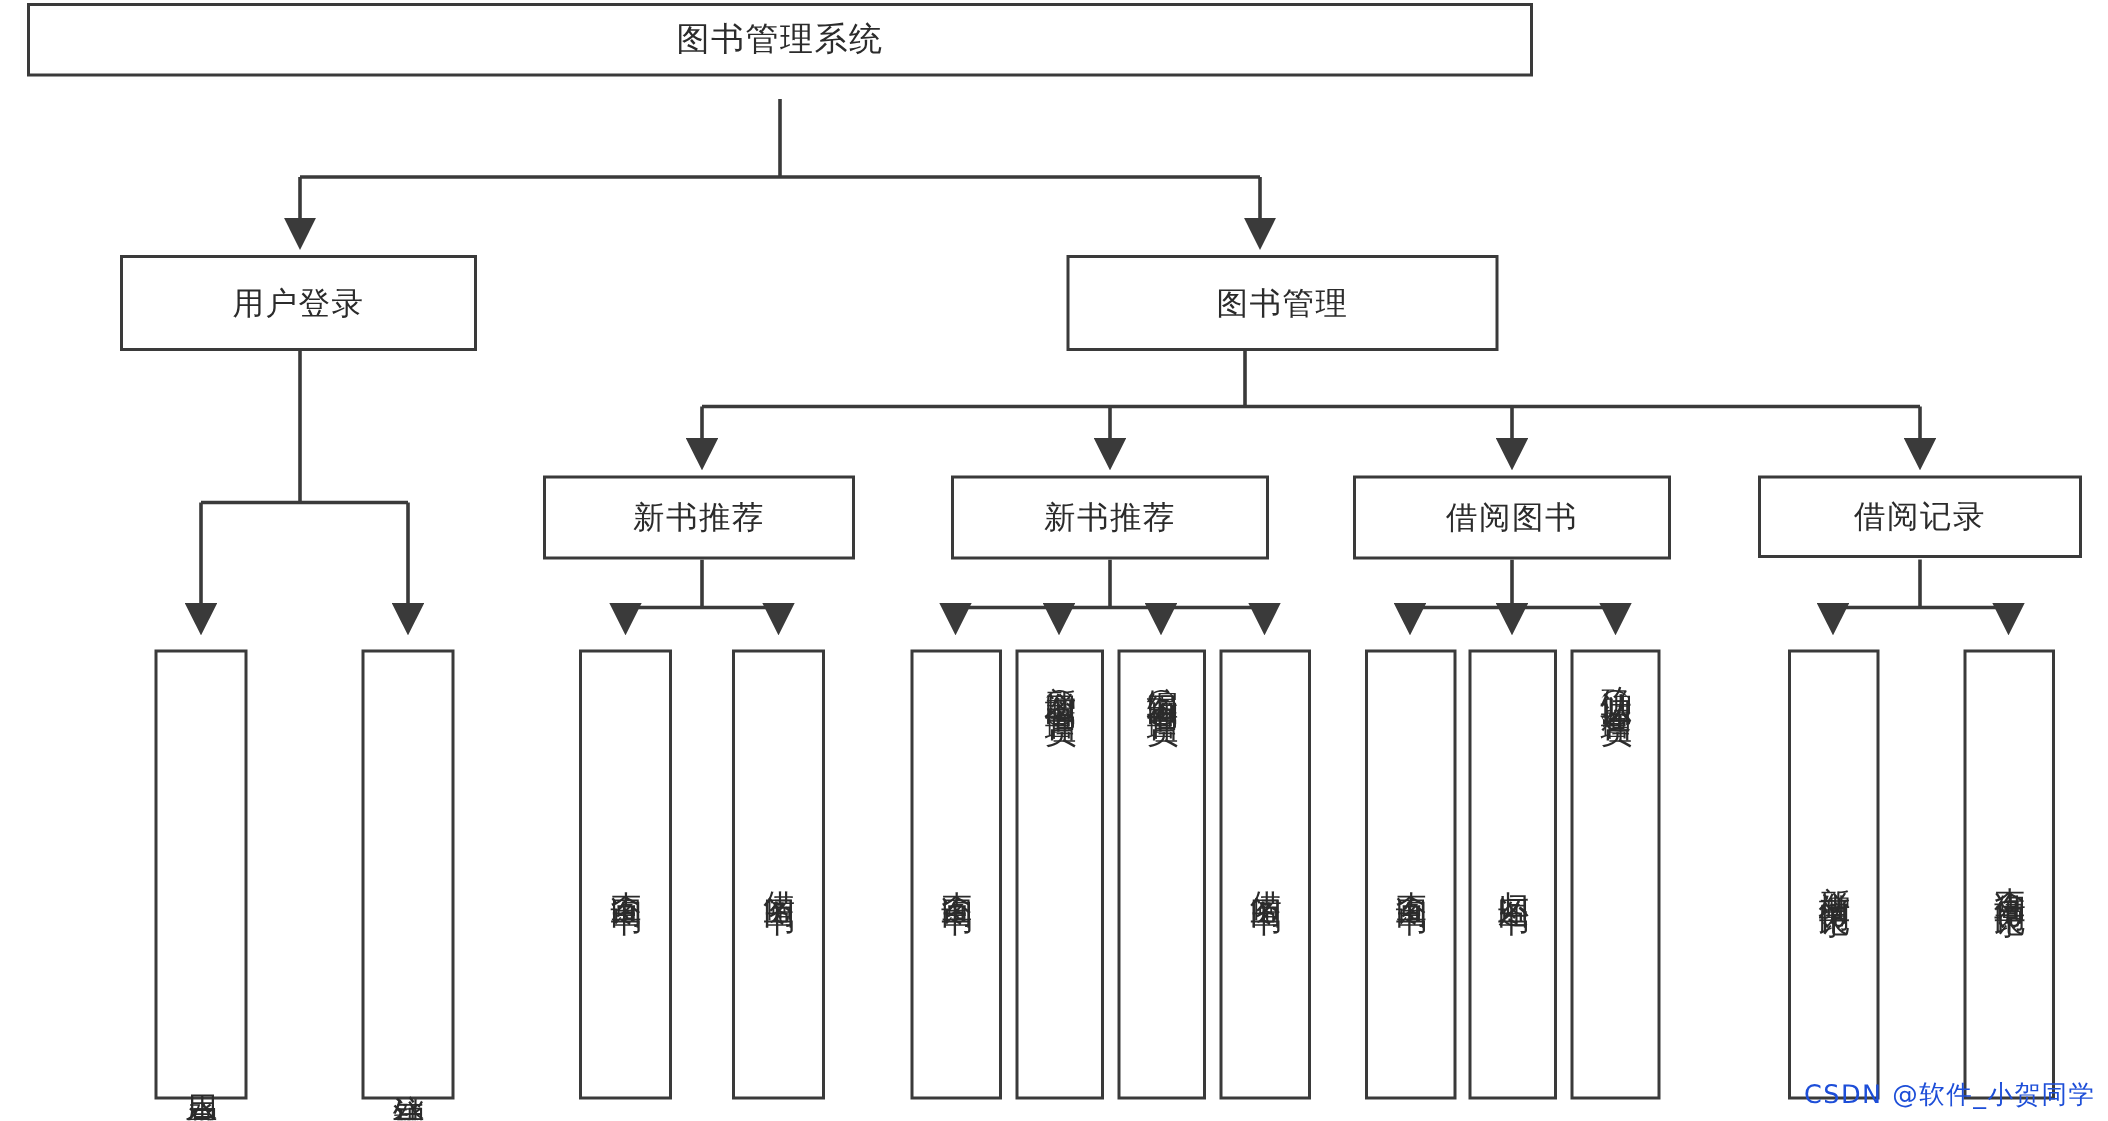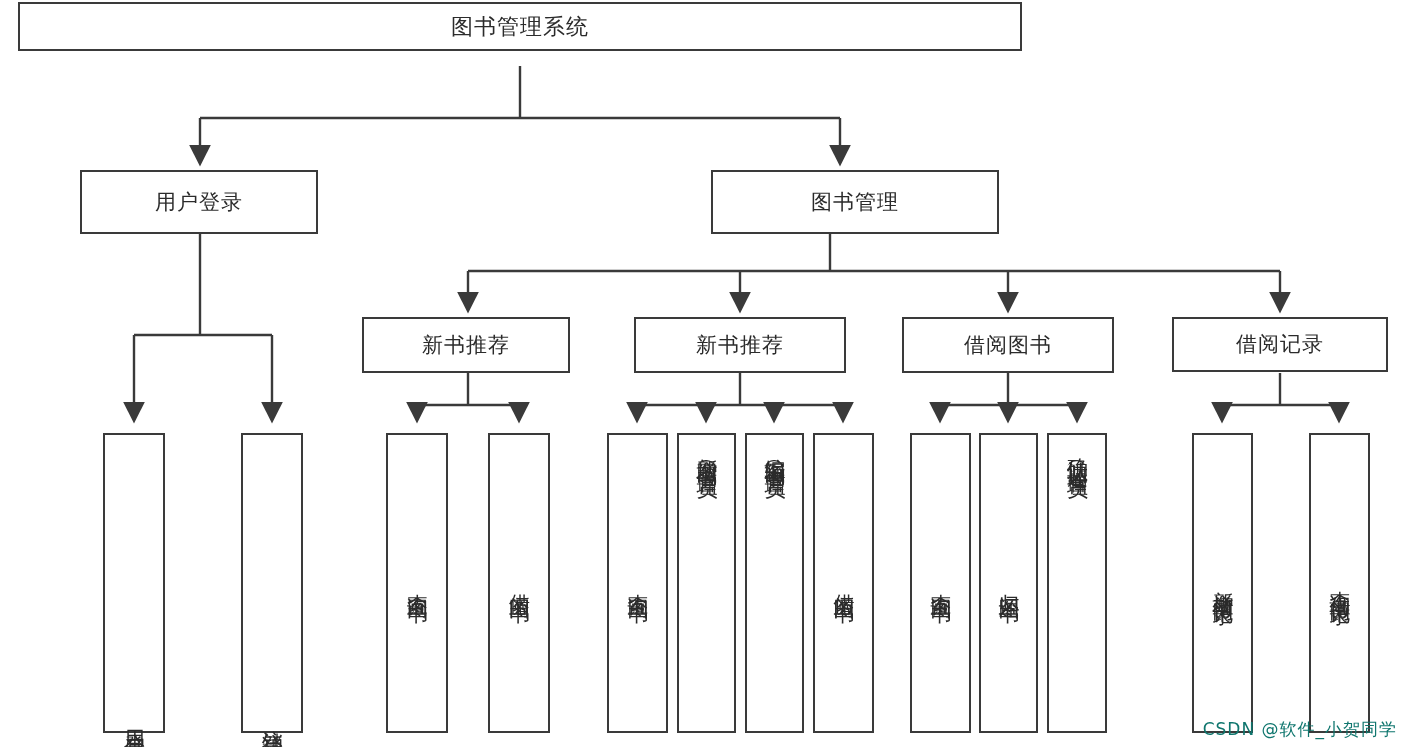--- a/index.html
+++ b/index.html
@@ -60,21 +60,21 @@
     align-items: flex-end;
   }
   .node.vert.align-top {
     align-items: flex-start;
   }
   .watermark {
     position: absolute;
     right: 8px;
     bottom: 6px;
     font-size: 17px;
-    color: #0f766e;
+    color: #1d4ed8;
     letter-spacing: 1px;
     z-index: 5;
     white-space: nowrap;
   }
 </style>
 </head>
 <body>
 
 <div id="canvas">
 

